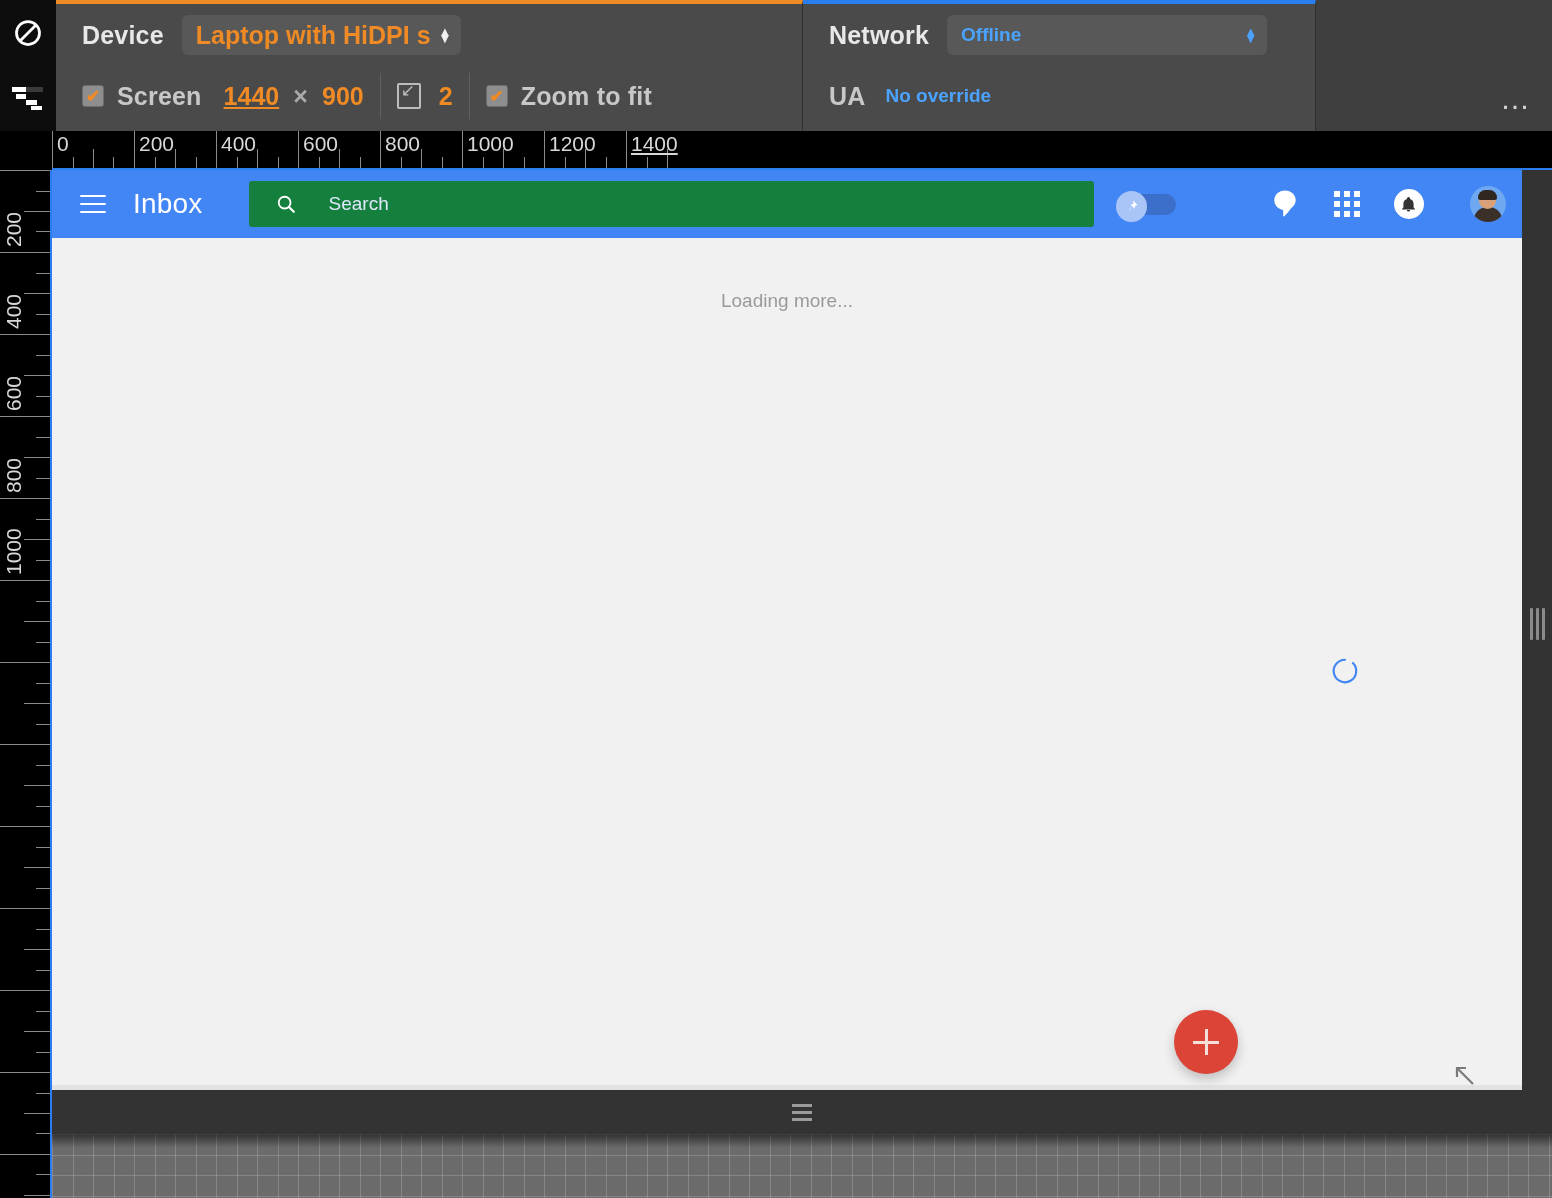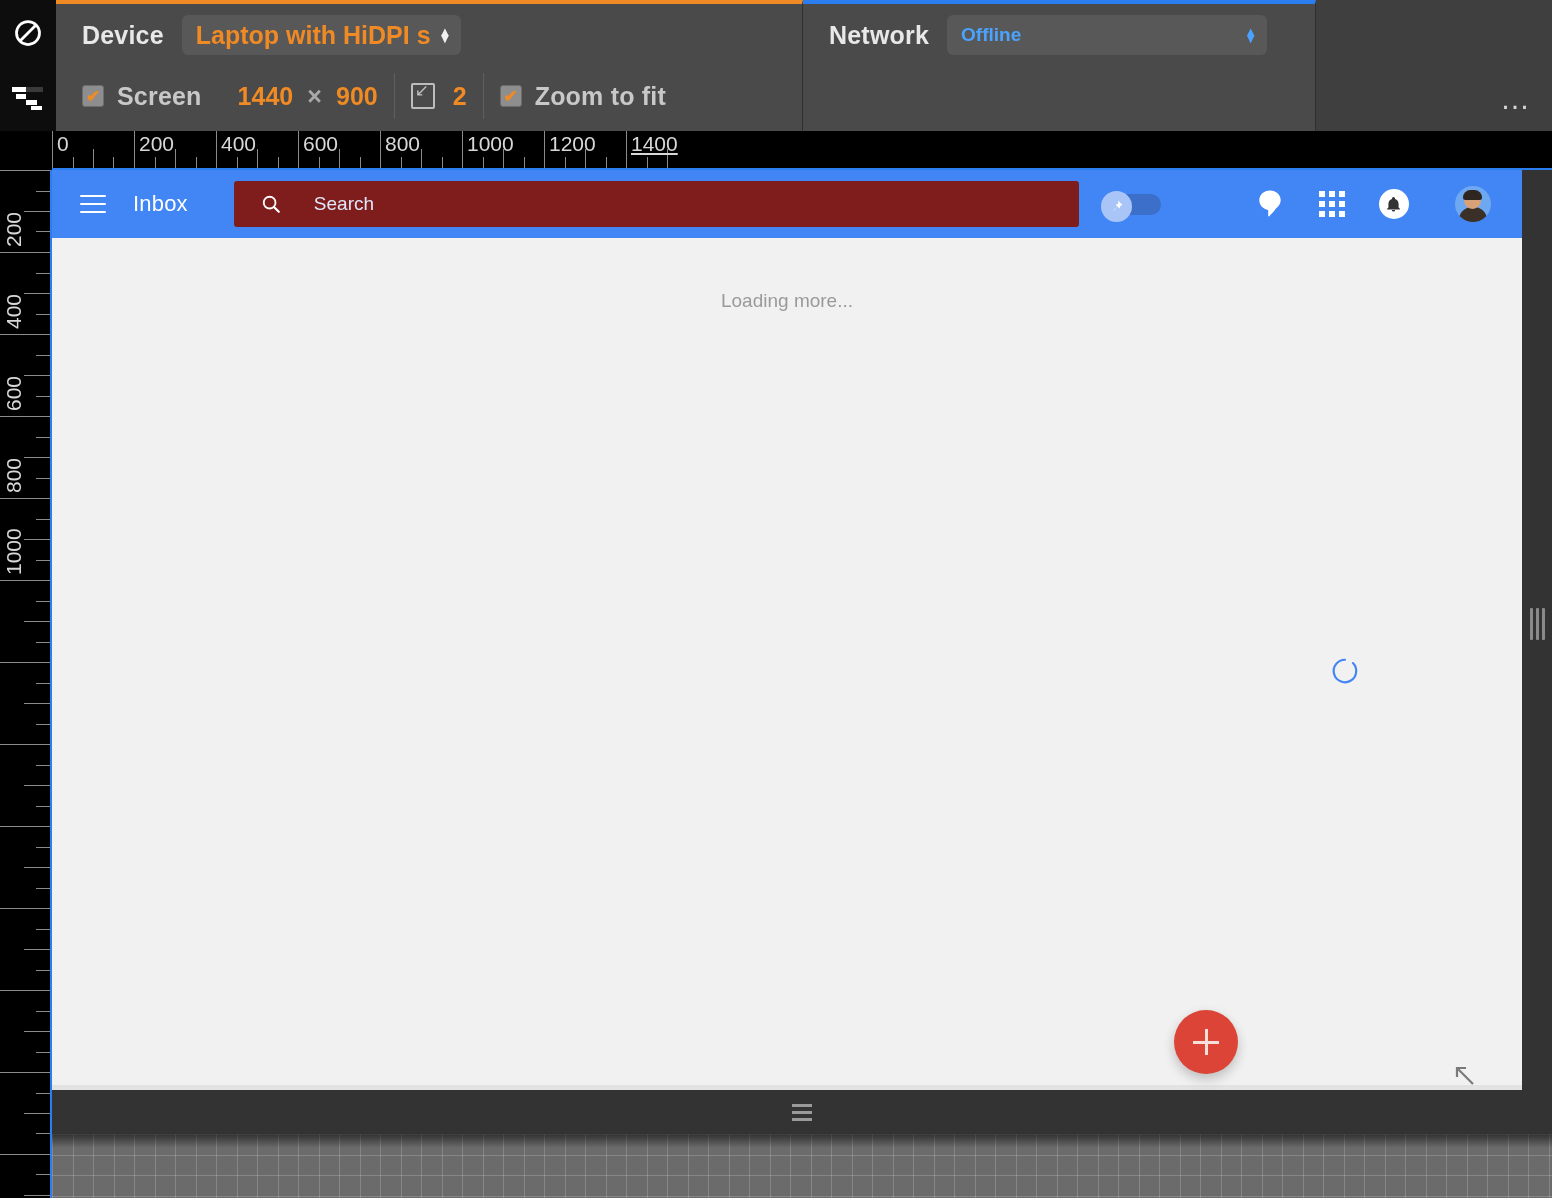--- a/index.html
+++ b/index.html
@@ -119,24 +119,24 @@
     position: absolute; left: 1522px; top: 170px; width: 30px; height: 920px;
     background: #f1f1f1;
   }
 
   .appbar {
     position: absolute; left: 0; top: 0; width: 1470px; height: 68px;
     background: #4285f4; display: flex; align-items: center;
   }
   .hamburger { width: 26px; height: 18px; margin-left: 28px; display: flex; flex-direction: column; justify-content: space-between; }
   .hamburger i { display: block; height: 2px; background: #fff; border-radius: 1px; }
-  .app-title { color: #fff; font-size: 22px; margin-left: 27px; letter-spacing: .2px; }
+  .app-title { color: #fff; font-size: 28px; margin-left: 27px; letter-spacing: .2px; }
   .searchbox {
     margin-left: 46px; width: 845px; height: 46px;
-    background: #7f1d1d; border-radius: 3px;
+    background: #15803d; border-radius: 3px;
     display: flex; align-items: center;
   }
   .search-ico { margin-left: 26px; width: 22px; height: 22px; display:block; }
   .search-ph { color: #dfe8fb; font-size: 19px; margin-left: 32px; }
 
   .pin-toggle {
     margin-left: 22px; width: 60px; height: 26px; position: relative;
     display: flex; align-items: center;
   }
   .pin-track {
@@ -256,21 +256,21 @@
           <span class="val-orange sel-text">Laptop with HiDPI s</span>
           <span class="spin-arrows">
             <span style="color:#f0f0f0;">▲</span>
               <span style="color:#f0f0f0;">▼</span>
           </span>
         </div>
       </div>
       <div class="row">
         <span class="chk"></span>
         <span class="lbl dim">Screen</span>
-        <span class="val-orange" style="margin-left:36px;">1440</span>
+        <span class="val-orange" style="margin-left:22px;text-decoration:underline;">1440</span>
         <span class="lbl dim" style="margin-left:14px;color:#a9a9a9;">×</span>
         <span class="val-orange" style="margin-left:14px;">900</span>
         <span class="vdiv"></span>
         <span class="dpr-icon"></span>
         <span class="val-orange">2</span>
         <span class="vdiv"></span>
         <span class="chk"></span>
         <span class="lbl dim">Zoom to fit</span>
       </div>
     </div>
@@ -278,20 +278,24 @@
     <div class="devbar-net">
       <div class="row r1">
         <span class="lbl">Network</span>
         <div class="select" style="width:320px;max-width:320px;">
           <span class="val-blue sel-text">Offline</span>
           <span class="spin-arrows">
             <span style="color:#4aa3ff;">▲</span>
               <span style="color:#4aa3ff;">▼</span>
           </span>
         </div>
+      </div>
+      <div class="row">
+        <span class="lbl dim">UA</span>
+        <span class="val-blue" style="margin-left:20px;">No override</span>
       </div>
     </div>
 
     <div class="devbar-tail">
       <div class="dots">…</div>
     </div>
   </div>
 
   <div class="ruler-corner"></div>
   <div class="ruler-h" id="ruler-h">

